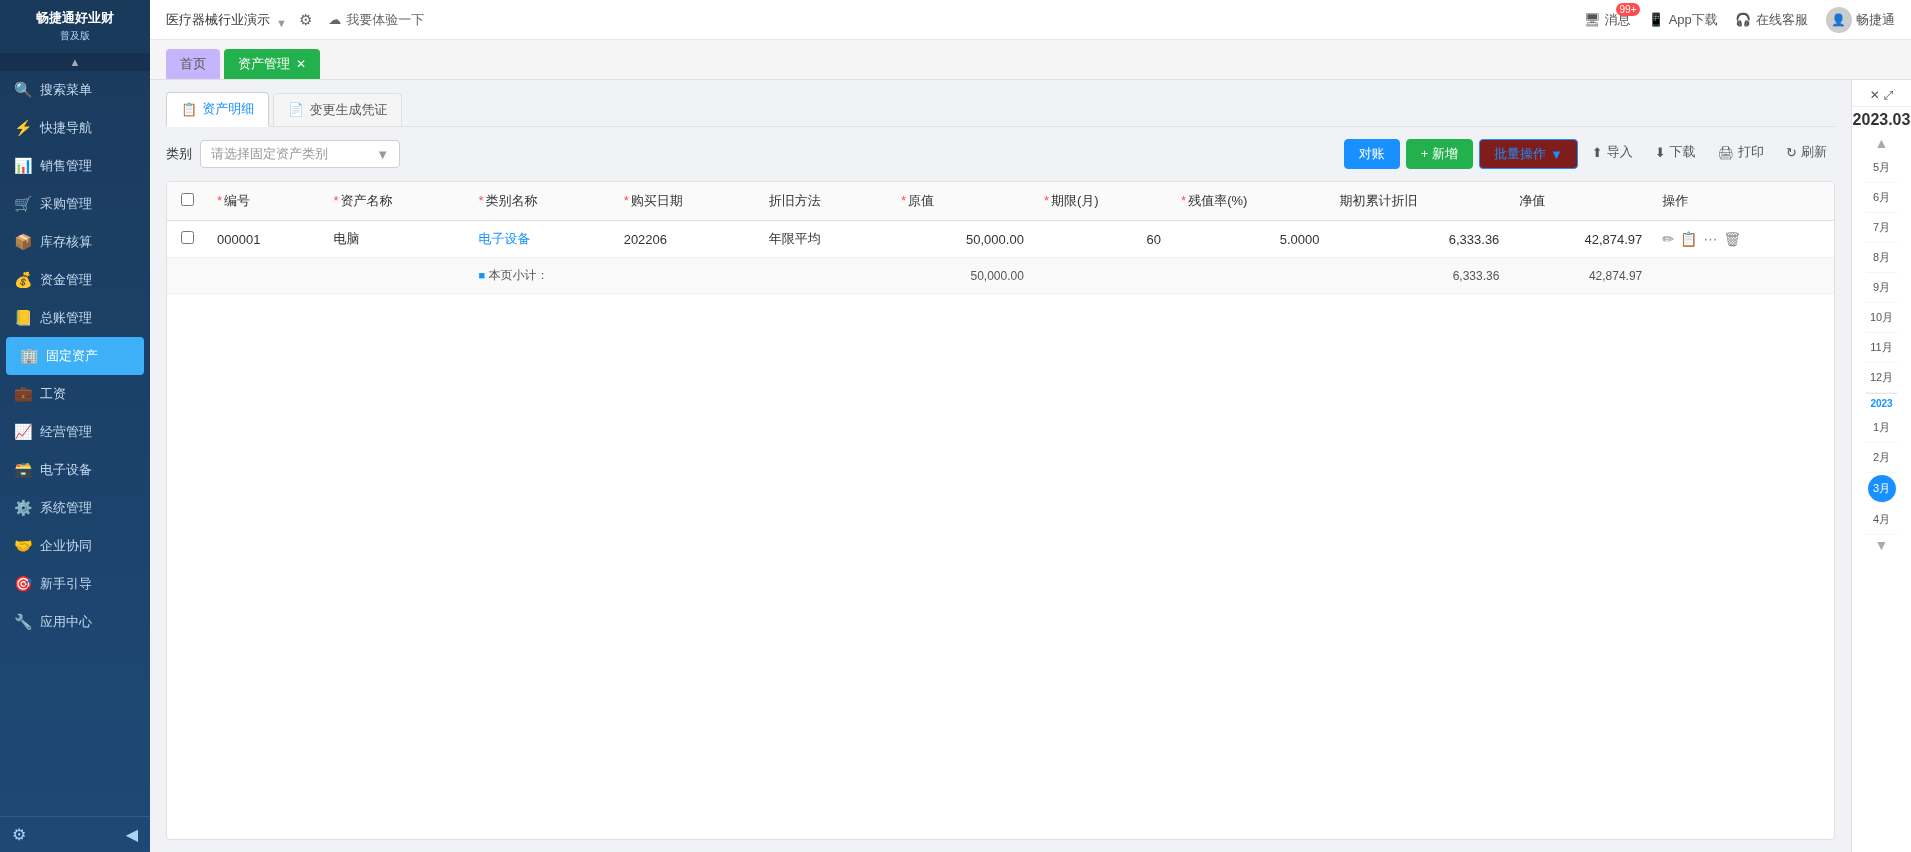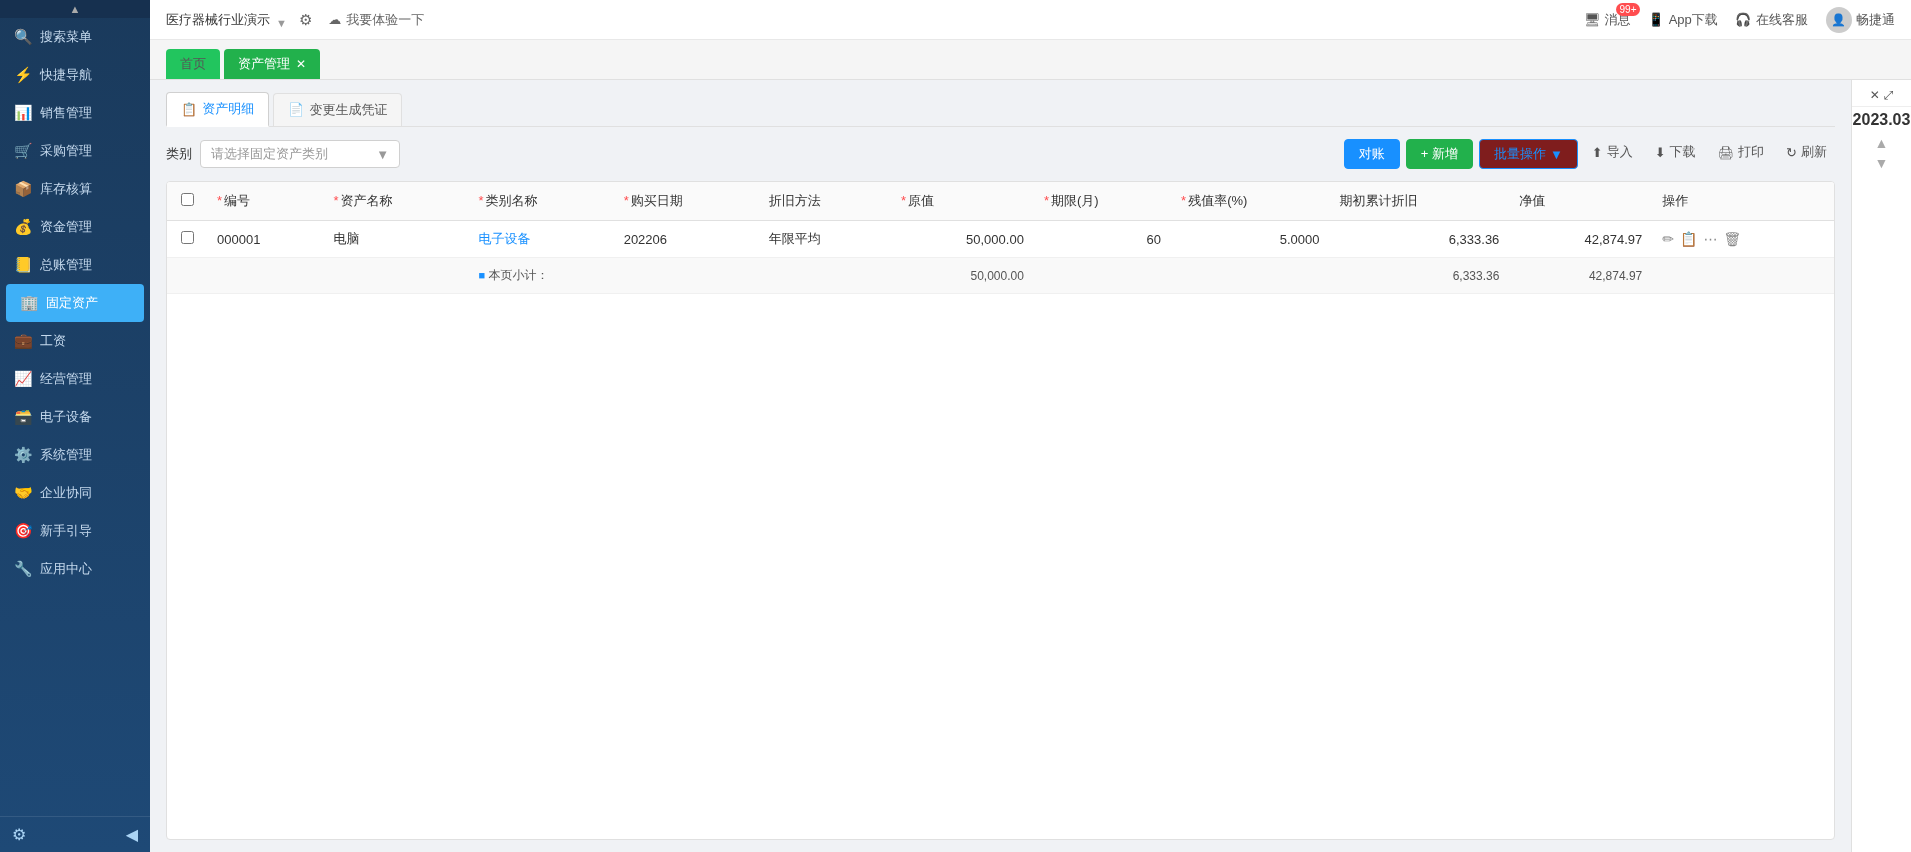--- a/index.html
+++ b/index.html
@@ -166,21 +166,21 @@
       gap: 4px;
       flex-shrink: 0;
       border-bottom: 1px solid #e0e0e0;
     }
     .page-tab {
       padding: 6px 14px;
       border-radius: 4px 4px 0 0;
       font-size: 13px;
       cursor: pointer;
       color: #555;
-      background: #22c55e;
+      background: #c4b5fd;
     }
     .page-tab.active {
       background: #22b14c;
       color: #fff;
       display: flex;
       align-items: center;
       gap: 6px;
     }
     .page-tab .close-btn {
       font-size: 12px;
@@ -415,20 +415,24 @@
       color: #aaa;
       cursor: pointer;
       padding: 2px;
       text-align: center;
     }
   </style>
 </head>
 <body>
 
 <div class="sidebar">
+  <div class="sidebar-logo">
+    <div class="sidebar-logo-title">畅捷通好业财</div>
+    <div class="sidebar-logo-sub">普及版</div>
+  </div>
   <div class="sidebar-scroll-up">▲</div>
   <div class="sidebar-menu">
 
   <div class="sidebar-item">
         <span class="icon">🔍</span>
         <span>搜索菜单</span>
       </div>
       <div class="sidebar-item">
         <span class="icon">⚡</span>
         <span>快捷导航</span>
@@ -649,17 +653,33 @@
 
     </div>
 
     <div class="right-panel" style="position:relative;">
       <div style="display:flex;align-items:center;justify-content:center;width:100%;padding:4px;border-bottom:1px solid #eee;gap:4px;">
         <span style="font-size:12px;cursor:pointer;color:#555;">✕</span>
         <span style="font-size:12px;cursor:pointer;color:#555;">⤢</span>
       </div>
       <div style="font-size:16px;color:#333;padding:4px 2px;text-align:center;font-weight:bold;">2023.03</div>
       <div class="panel-nav-btn">▲</div>
+      <div id="timeline-months">
+
+      <div class="timeline-item">5月</div>
+          <div class="timeline-item">6月</div>
+          <div class="timeline-item">7月</div>
+          <div class="timeline-item">8月</div>
+          <div class="timeline-item">9月</div>
+          <div class="timeline-item">10月</div>
+          <div class="timeline-item">11月</div>
+          <div class="timeline-item">12月</div>
+          <div class="timeline-year">2023</div>
+          <div class="timeline-item">1月</div>
+          <div class="timeline-item">2月</div>
+          <div class="timeline-item active">3月</div>
+          <div class="timeline-item">4月</div>
+        </div>
     <div class="panel-nav-btn">▼</div>
       </div>
 
   </div>
 </div>
 
 </body></html>

